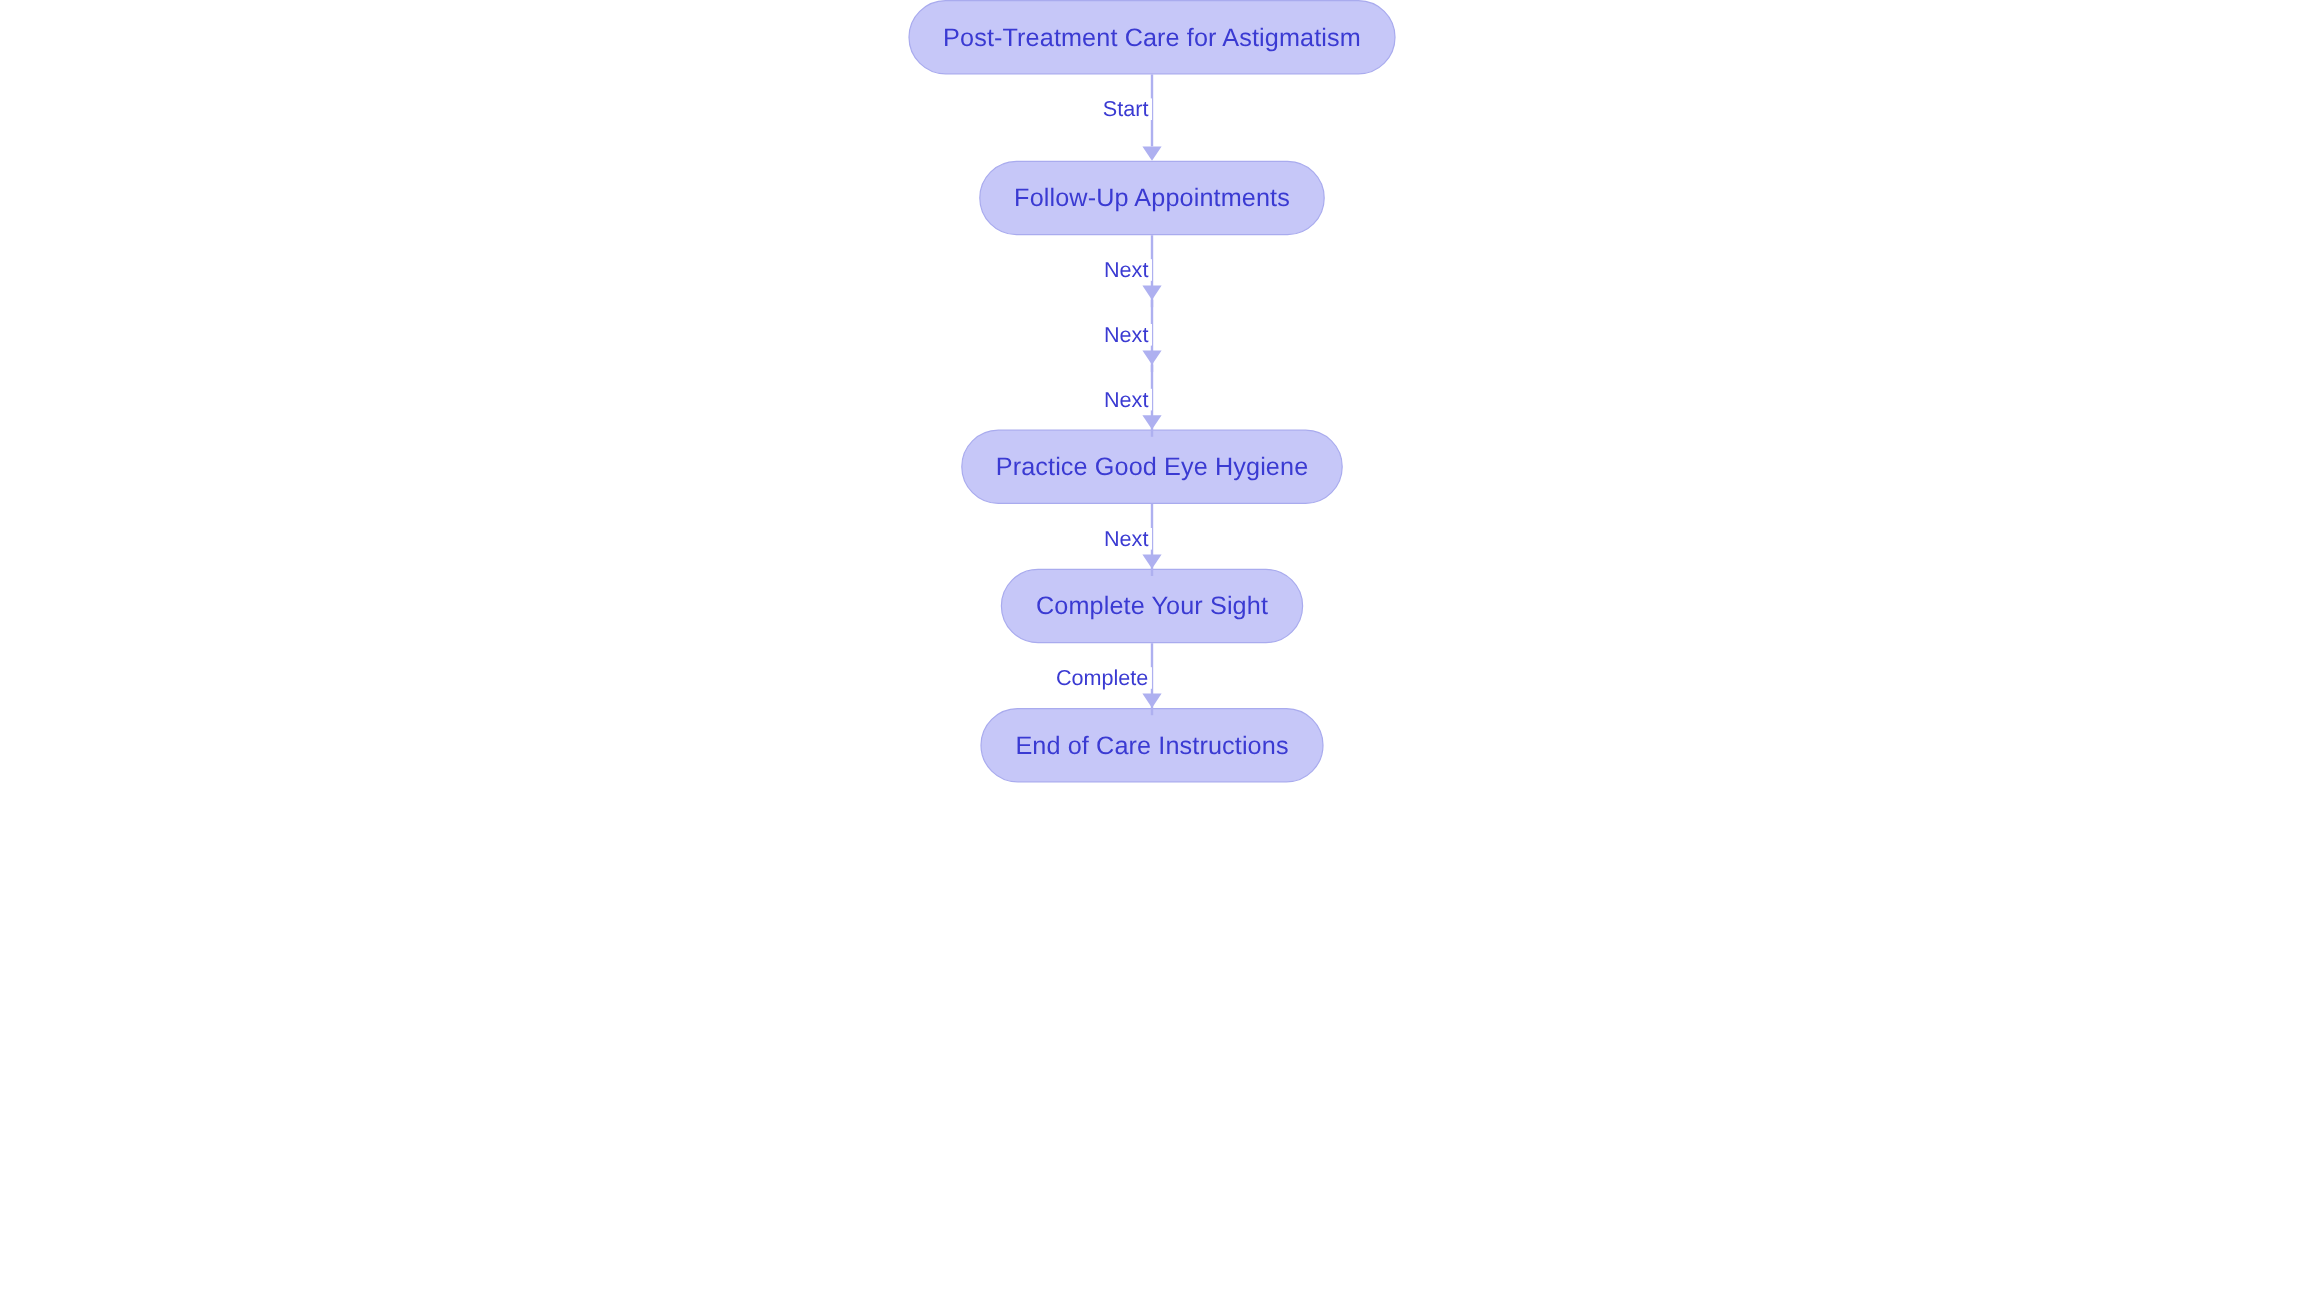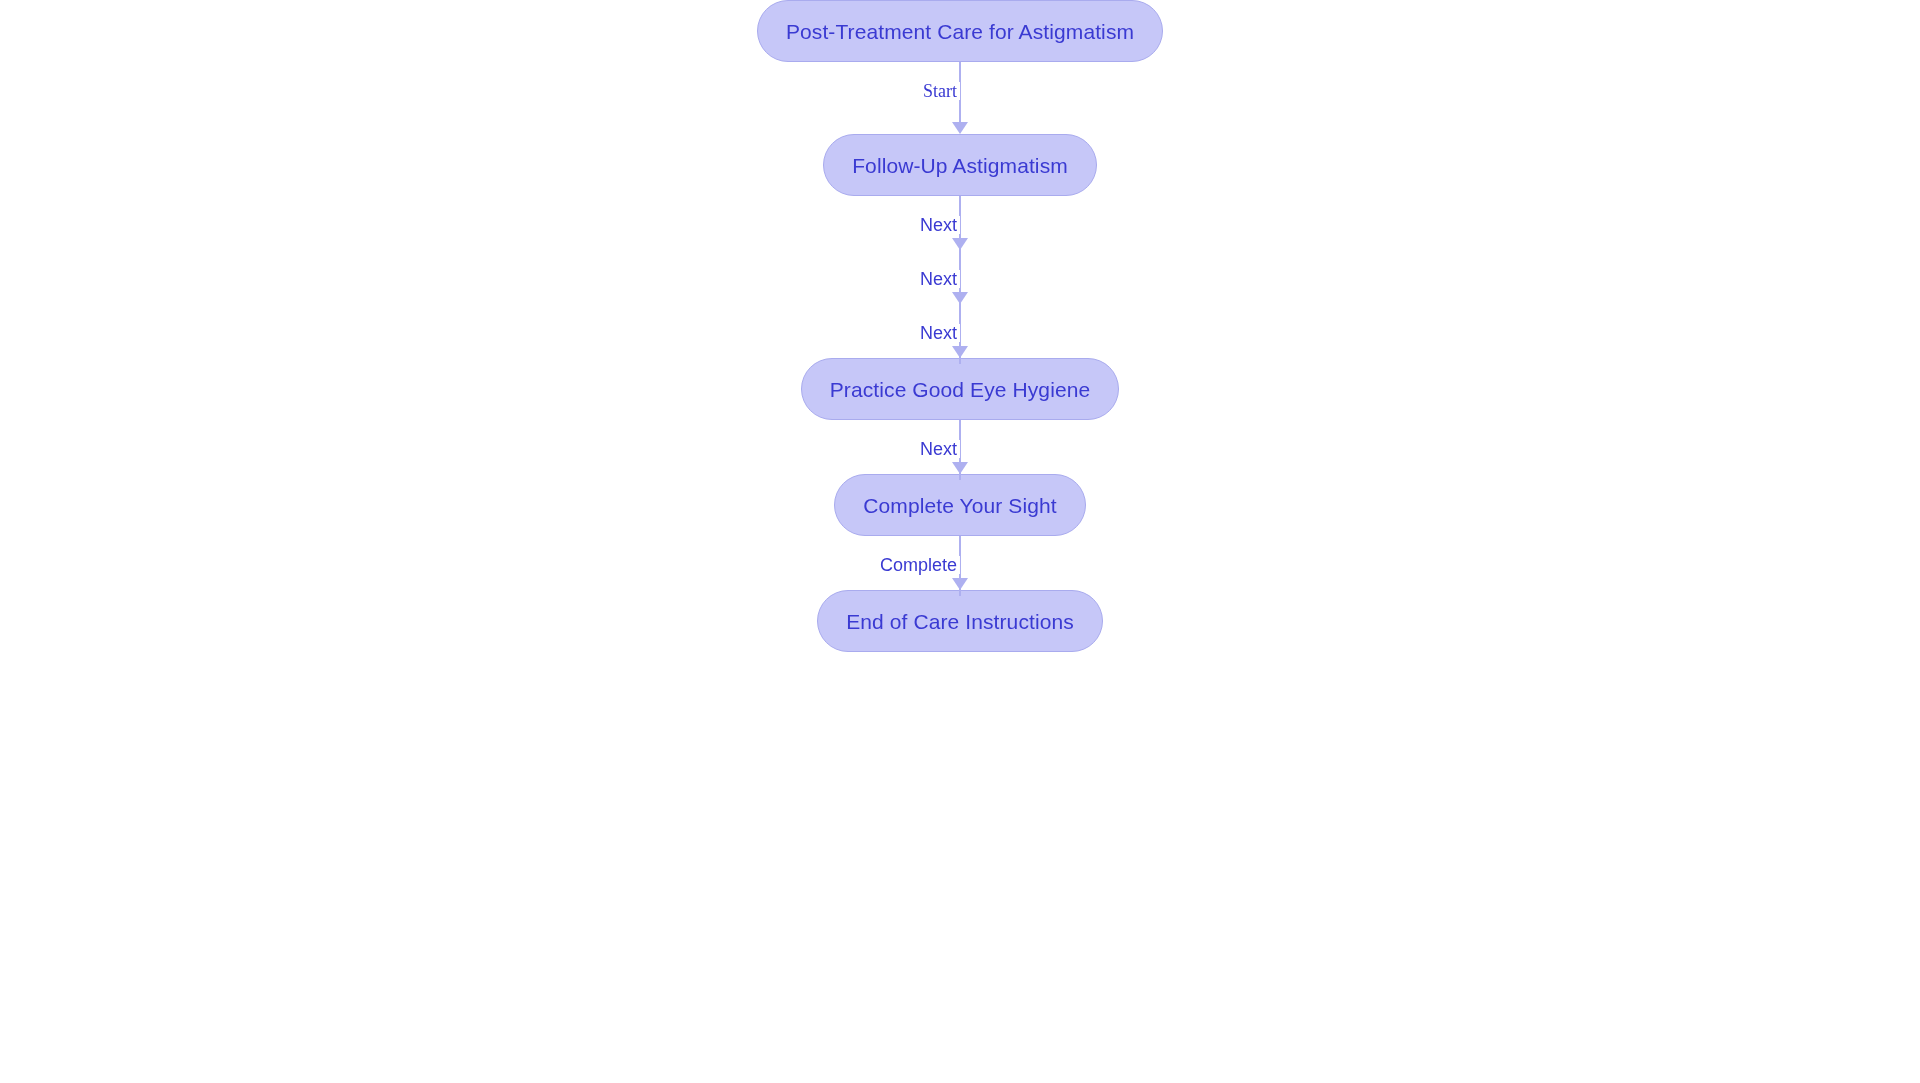--- a/index.html
+++ b/index.html
@@ -94,40 +94,40 @@
     transform: translateX(-100%);
     padding-right: 3px;
     color: #3a3ad2;
     font-size: 18px;
     line-height: 1;
     white-space: nowrap;
     background: #ffffff;
   }
 
   
-  .edge.edge-start { height: 72px; font-family: Liberation Serif, serif; }
+  .edge.edge-start { height: 72px; }
 </style>
 </head>
 <body>
 
 <div id="flowchart">
   <div class="flow-column">
 
     <div class="node">
       <span class="node-label">Post-Treatment Care for Astigmatism</span>
     </div>
 
     <div class="edge edge-start">
       <div class="edge-line"></div>
       <div class="edge-arrow"></div>
       <div class="edge-text">Start</div>
     </div>
 
     <div class="node">
-      <span class="node-label">Follow-Up Astigmatism</span>
+      <span class="node-label">Follow-Up Appointments</span>
     </div>
 
     <div class="edge">
       <div class="edge-line"></div>
       <div class="edge-arrow"></div>
       <div class="edge-text">Next</div>
     </div>
 
 
     <div class="edge">

